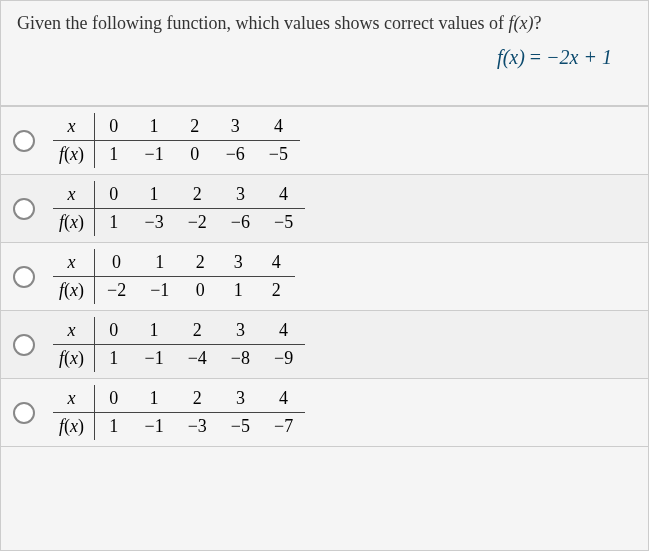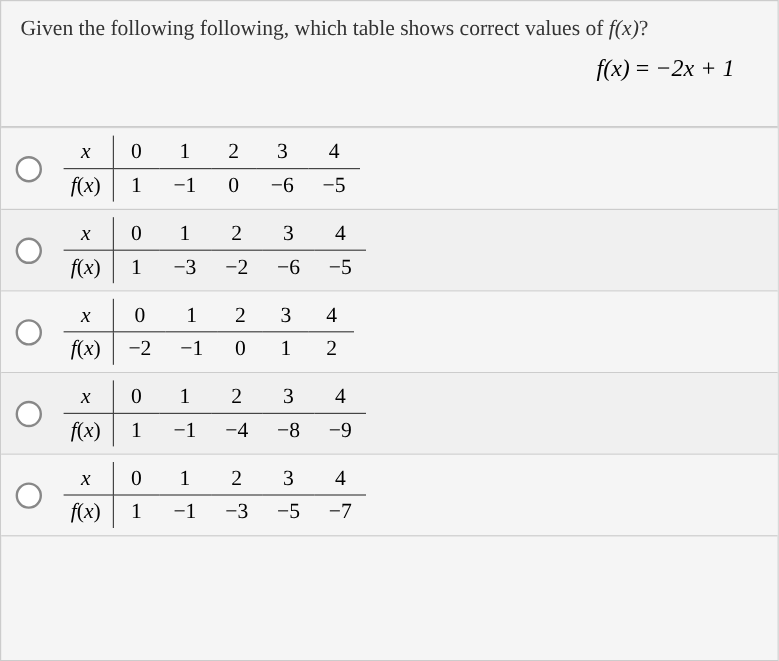--- a/index.html
+++ b/index.html
@@ -26,21 +26,21 @@
     .question-text {
       font-size: 18px;
       color: #333;
       margin-bottom: 12px;
     }
     .formula {
       text-align: right;
       font-size: 20px;
       font-style: italic;
       font-family: Georgia, serif;
-      color: #000000;
+      color: #0c4a6e;
       padding-right: 20px;
       margin-bottom: 20px;
     }
     .divider {
       border: none;
       border-top: 1px solid #ccc;
       margin: 8px 0 0 0;
     }
     .select-text {
       font-size: 17px;
@@ -94,21 +94,21 @@
       font-style: italic;
     }
   </style>
 </head>
 <body>
 
 <div class="container">
 
   <div class="question-area">
     <div class="question-text">
-      <span>Given the following following, which table shows correct values of </span><span class="fx-italic">f(x)</span><span>?</span>
+      <span>Given the following function, which values shows correct values of </span><span class="fx-italic">f(x)</span><span>?</span>
     </div>
     <div class="formula">
       <span>f(x)</span><span style="font-style:normal;"> = </span><span>−2x + 1</span>
     </div>
   </div>
 
   <hr class="divider">
 
 
   <div class="options">

